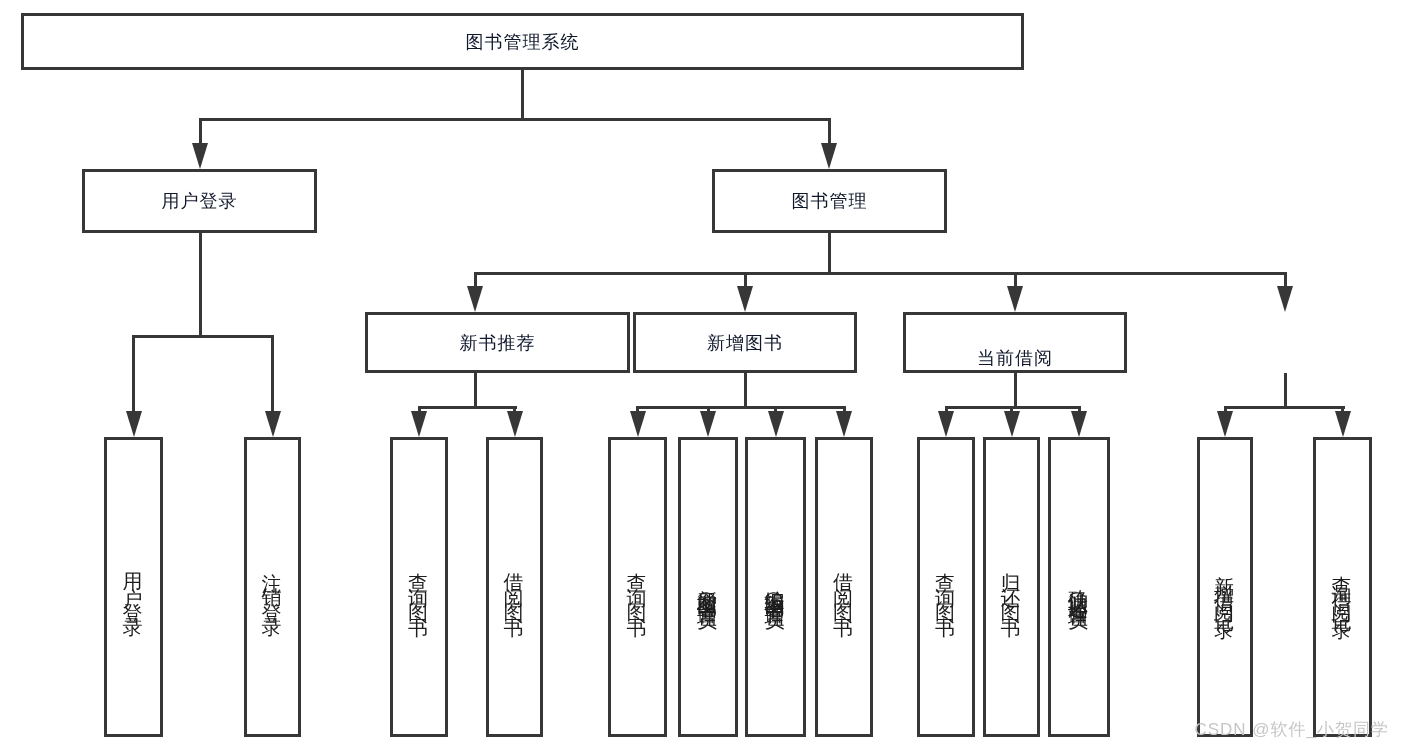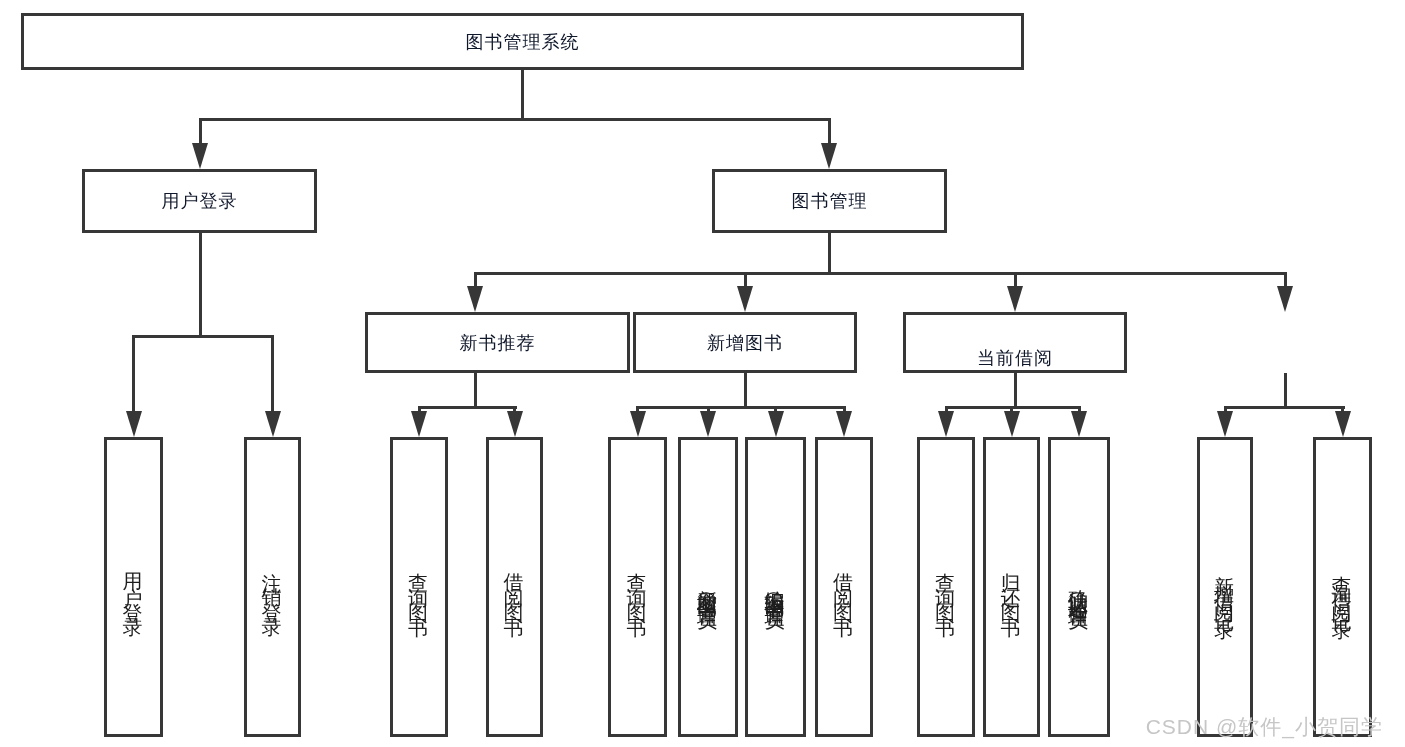--- a/index.html
+++ b/index.html
@@ -9,21 +9,21 @@
        display:flex;align-items:center;justify-content:center;}
   .hlabel{font-size:18px;color:#0f172a;letter-spacing:1px;white-space:nowrap;}
   .vlabel{writing-mode:vertical-rl;text-orientation:mixed;font-size:20px;color:#1d1d1d;white-space:nowrap;}
   .ls4{letter-spacing:15px;}
   .ls6{letter-spacing:9px;}
   .ls9{letter-spacing:3px;}
   .vline{position:absolute;width:3px;background:#373737;}
   .hline{position:absolute;height:3px;background:#373737;}
   .arrow{position:absolute;width:0;height:0;border-left:8px solid transparent;
          border-right:8px solid transparent;border-top:26px solid #373737;}
-  .watermark{position:absolute;right:22px;bottom:6px;font-size:21px;color:#c6c6c6;
+  .watermark{position:absolute;right:16px;bottom:6px;font-size:17px;color:#c6c6c6;
              letter-spacing:1px;z-index:10;white-space:nowrap;}
 </style>
 </head>
 <body>
 
 <div id="stage">
 
   <div class="box" style="left:21px;top:13px;width:1003px;height:57px;">
     <span class="hlabel">图书管理系统</span>
   </div>

